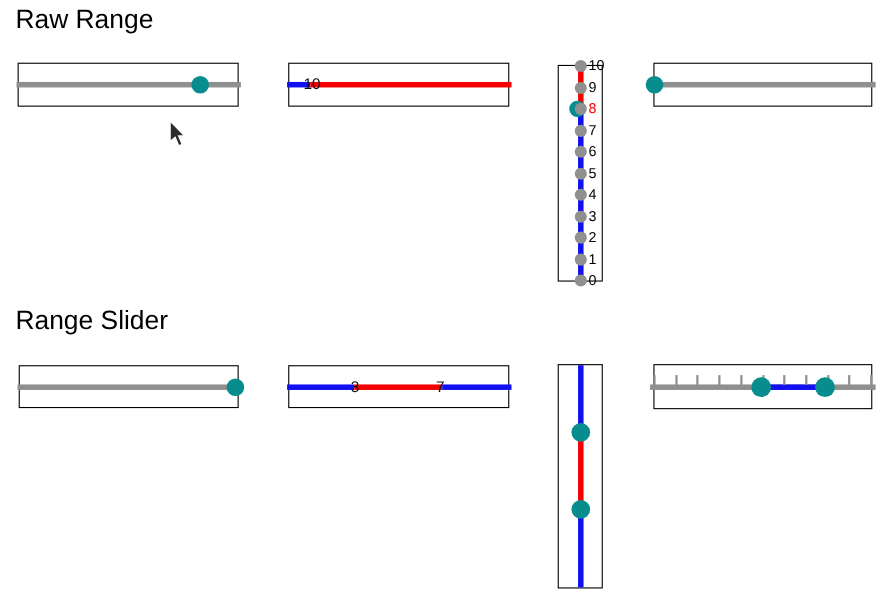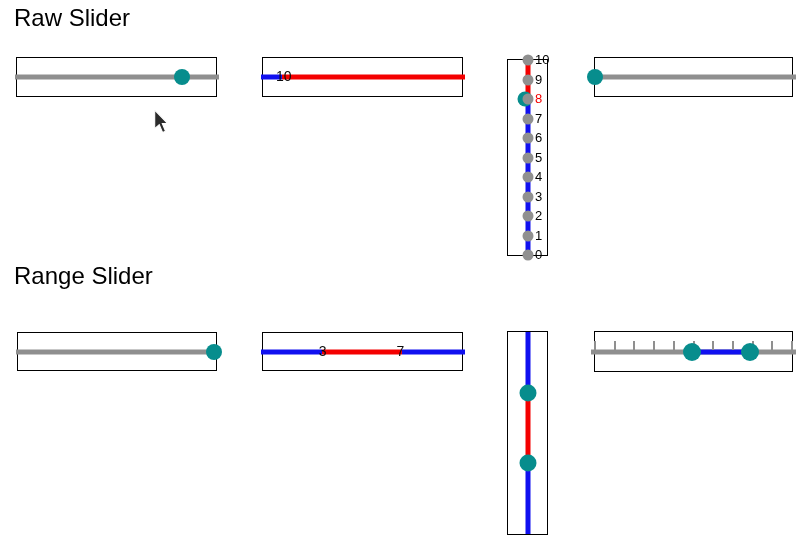--- a/index.html
+++ b/index.html
@@ -27,21 +27,21 @@
   .vlabel{position:absolute;left:27px;transform:translateY(-55%);font-size:13px;color:#000;white-space:nowrap;}
   .vlabel.active{color:#f40000;}
   .hlabel{position:absolute;top:50%;transform:translate(-50%,-54%);font-size:14px;color:#0b0b0b;}
   
   .tick{position:absolute;width:2px;height:9px;background:#8f8f8f;bottom:calc(50% + 2px);transform:translateX(-50%);}
   .cursor{position:absolute;left:153px;top:109px;width:16px;height:25px;}
 </style>
 </head>
 <body>
 
-<div class="heading" style="left:14px;top:5px;">Raw Slider</div>
+<div class="heading" style="left:14px;top:5px;">Raw Range</div>
 
 <div class="sbox" style="left:16px;top:57px;width:201px;height:40px;">
   <div class="htrack"></div>
   <div class="thumb" style="left: 83%;"></div>
 </div>
 
 <div class="sbox" style="left:262px;top:57px;width:201px;height:40px;">
   <div class="htrack colored">
     <div class="hseg seg-blue" style="left: 0%; width: 10.4%;"></div>
     <div class="hseg seg-red" style="left: 10.4%; width: 89.6%;"></div>
@@ -81,21 +81,21 @@
 
 <div class="sbox" style="left:594px;top:57px;width:199px;height:40px;">
   <div class="htrack" style="left:-3px;right:-4px;"></div>
   <div class="thumb" style="left: 0%;"></div>
 </div>
 
 <svg class="cursor" viewBox="0 0 14 23">
   <path d="M1.2 1 L1.2 18 L5.4 14.4 L8.4 21.6 L11.2 20.4 L8.2 13.4 L13.2 13.4 Z" fill="#2b2b2b" stroke="#ffffff" stroke-width="1"></path>
 </svg>
 
-<div class="heading" style="left:14px;top:263px;">Range Slider</div>
+<div class="heading" style="left:14px;top:279px;">Range Slider</div>
 
 <div class="sbox" style="left:17px;top:332px;width:200px;height:39px;">
   <div class="htrack"></div>
   <div class="thumb" style="left: 99%;"></div>
 </div>
 
 <div class="sbox" style="left:262px;top:332px;width:201px;height:39px;">
   <div class="htrack colored">
     <div class="hseg seg-blue" style="left: 0%; width: 30%;"></div>
     <div class="hseg seg-red" style="left: 30%; width: 39%;"></div>

